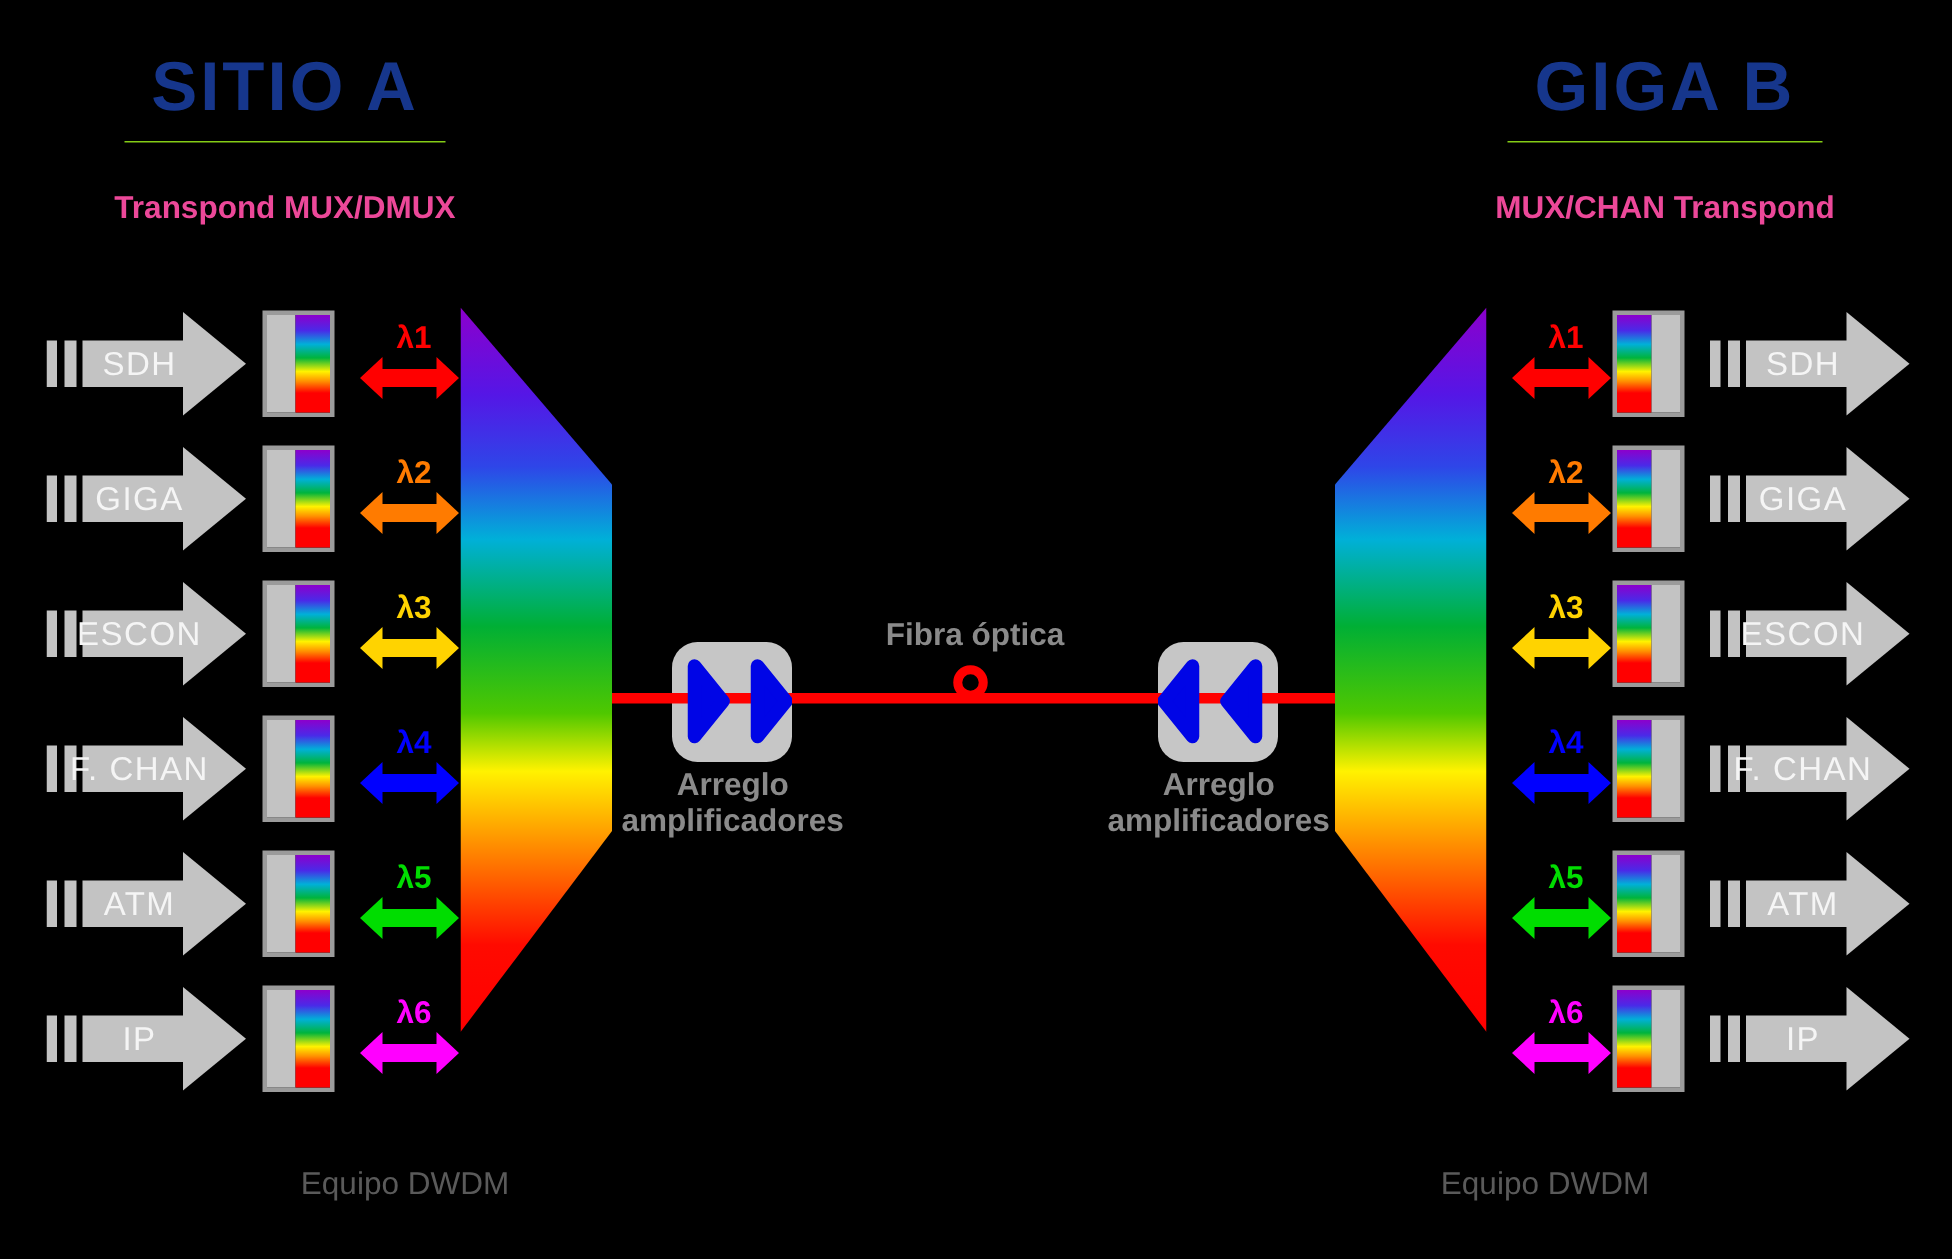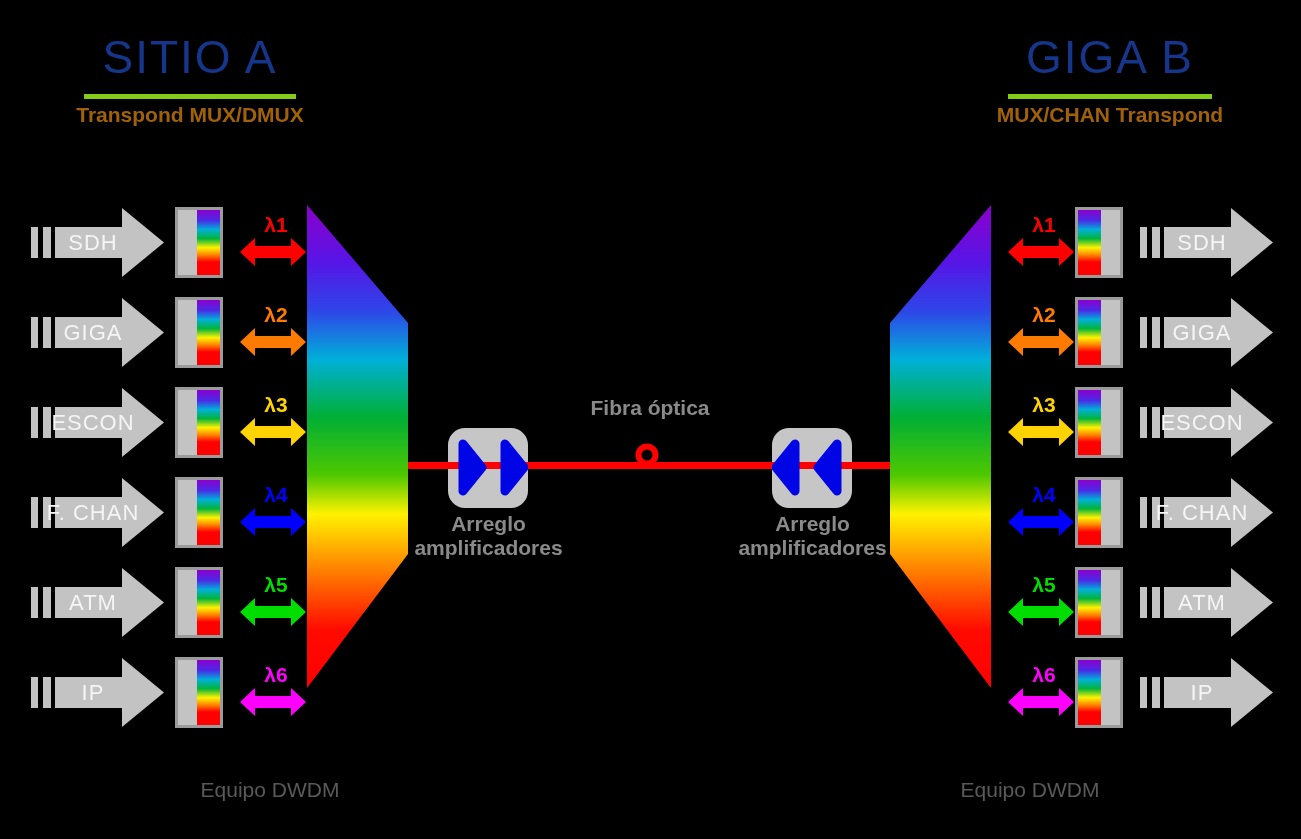--- a/index.html
+++ b/index.html
@@ -1,22 +1,22 @@
 <!DOCTYPE html>
 <html><head>
 <meta charset="utf-8">
 <style>
   html,body{margin:0;padding:0;background:#000;}
   .stage{position:relative;width:1301px;height:839px;background:#000;overflow:hidden;
          font-family:"Liberation Sans", sans-serif;}
   
   .site-header{position:absolute;text-align:center;}
-  .site-title{display:inline-block;margin:0;font-size:46px;font-weight:400;letter-spacing:2px;
-              color:#16368C;border-bottom:5px solid #84cc16;padding:0 18px 10px 18px;}
-  .site-subtitle{margin-top:4px;font-size:21px;font-weight:700;color:#a16207;}
+  .site-title{display:inline-block;margin:0;font-size:46px;font-weight:700;letter-spacing:2px;
+              color:#16368C;border-bottom:1px solid #84cc16;padding:0 18px 10px 18px;}
+  .site-subtitle{margin-top:32px;font-size:21px;font-weight:700;color:#ec4899;}
   
   .row{position:absolute;width:290px;height:71px;}
   .row > *{position:absolute;}
   .svc-g{fill:#C3C3C3;}
   .svc-label{fill:#F5F5F5;font-size:22px;font-weight:400;letter-spacing:1px;text-anchor:middle;
              font-family:"Liberation Sans", sans-serif;}
   .lambda-label{font-size:21px;font-weight:700;text-anchor:middle;
                 font-family:"Liberation Sans", sans-serif;}
   .tp-box{width:42px;height:65px;border:3px solid #9B9B9B;display:flex;top:0;}
   .tp-panel{width:45%;height:100%;background:#C3C3C3;}
@@ -293,21 +293,21 @@
       <rect class="svc-g" x="0" y="20" width="7" height="31"></rect>
         <rect class="svc-g" x="12" y="20" width="8" height="31"></rect>
       <rect class="svc-g" x="24" y="20" width="68" height="31"></rect>
         <polygon class="svc-g" points="91,1 133,35.5 91,70"></polygon>
       <text class="svc-label" x="62" y="43">IP</text>
     </svg>
   </div>
 
   <div class="fiber-line"></div>
 
-  <div class="center-label" style="left:560px;top:396px;width:180px;">Fibra óptica</div>
+  <div class="center-label" style="left:560px;top:412px;width:180px;">Fibra óptica</div>
 
   <svg class="fiber-loop" width="36" height="36" viewBox="0 0 36 36">
     <circle cx="18" cy="18" r="8.5" fill="none" stroke="#FF0000" stroke-width="6"></circle>
   </svg>
 
   <svg class="amp" style="left:448px;" width="80" height="80" viewBox="0 0 80 80">
     <rect x="0" y="0" width="80" height="80" rx="17" fill="#C6C6C6"></rect>
     <rect x="0" y="34" width="80" height="7" fill="#FF0000"></rect>
     <polygon points="15,16 34,39.5 15,63" transform="rotate(-90 24.5 39.5) rotate(90 24.5 39.5)" fill="#0005E6" stroke="#0005E6" stroke-width="9" stroke-linejoin="round"></polygon>
     <polygon points="57,16 76,39.5 57,63" fill="#0005E6" stroke="#0005E6" stroke-width="9" stroke-linejoin="round"></polygon>

